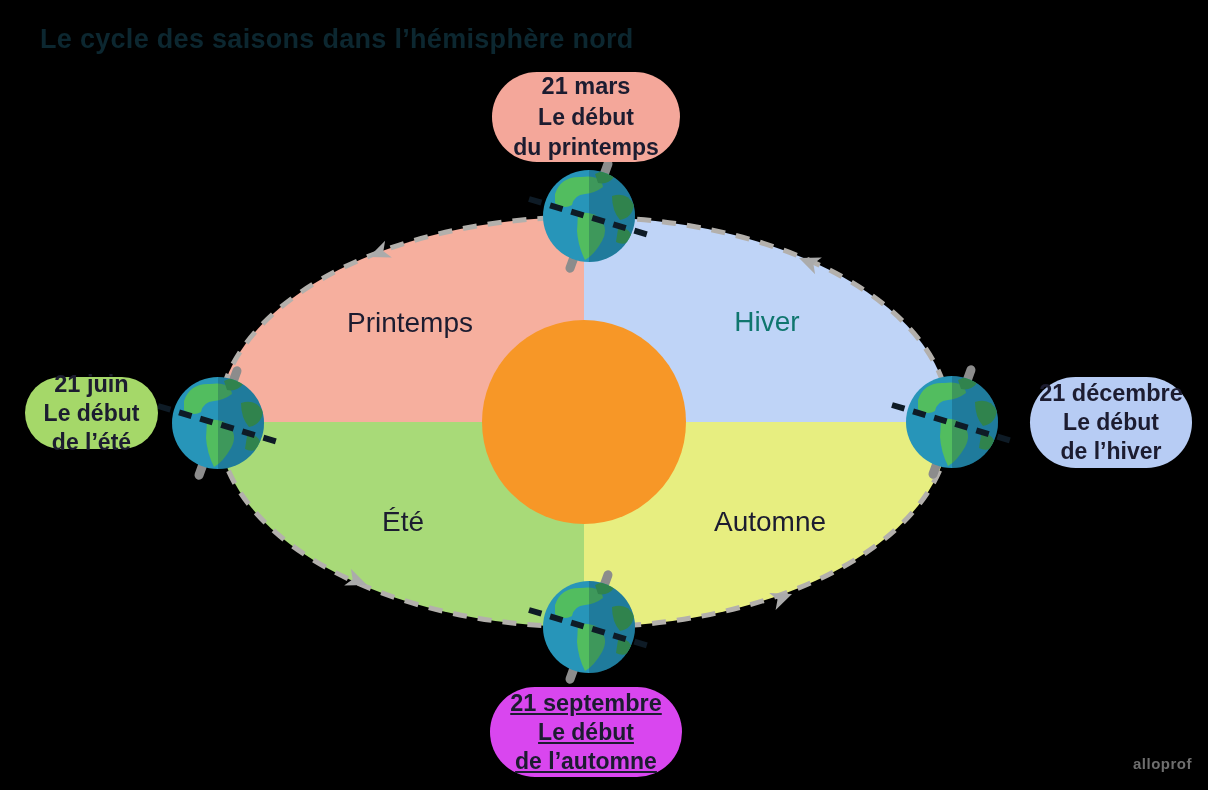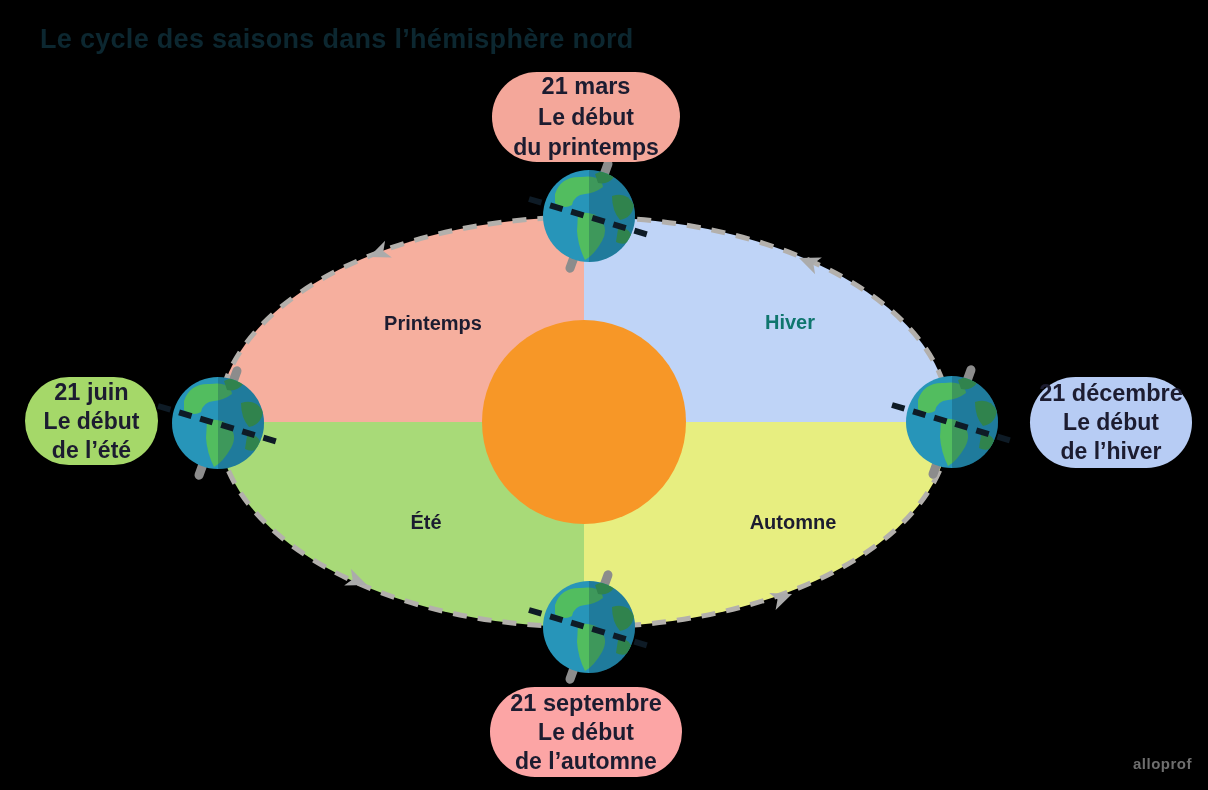--- a/index.html
+++ b/index.html
@@ -43,24 +43,23 @@
     left: 482px;
     top: 320px;
     width: 204px;
     height: 204px;
     border-radius: 50%;
   }
 
   .q-label {
     position: absolute;
     transform: translate(-50%, -50%);
-    font-size: 20px;
-    font-weight: 700;
+    font-size: 28px;
+    font-weight: 400;
     white-space: nowrap;
-    margin-left: 23px;
   }
   .q-label.spring { left: 410px; top: 323px; }
   .q-label.winter { left: 767px; top: 322px; }
   .q-label.summer { left: 403px; top: 522px; }
   .q-label.autumn { left: 770px; top: 522px; }
 
   svg.overlay {
     position: absolute;
     left: 0; top: 0;
     width: 1208px;
@@ -76,21 +75,21 @@
     align-items: center;
     justify-content: center;
     text-align: center;
     font-size: 23px;
     font-weight: 600;
     line-height: 29px;
     white-space: nowrap;
   }
   .bubble .date { font-weight: 800; font-size: 23.5px; }
   .bubble.top    { left: 492px;  top: 72px;  width: 188px; height: 90px; }
-  .bubble.left   { left: 25px;   top: 377px; width: 133px; height: 88px; }
+  .bubble.left   { left: 25px;   top: 377px; width: 133px; height: 72px; }
   .bubble.right  { left: 1030px; top: 377px; width: 162px; height: 91px; justify-content: center; }
   .bubble.bottom { left: 490px;  top: 687px; width: 192px; height: 90px; }
 
   .watermark {
     position: absolute;
     right: 16px;
     top: 755px;
     font-size: 15px;
     font-weight: 600;
     letter-spacing: 0.5px;
@@ -169,21 +168,21 @@
     <span>Le début</span>
     <span>de l’été</span>
   </div>
 
   <div class="bubble right" style="background-color: rgb(183, 204, 244); color: rgb(28, 28, 48);">
     <span class="date">21 décembre</span>
     <span>Le début</span>
     <span>de l’hiver</span>
   </div>
 
-  <div class="bubble bottom" style="background-color: #fca5a5; color: rgb(28, 28, 48);">
+  <div class="bubble bottom" style="background-color: #d946ef; color: rgb(28, 28, 48); text-decoration: underline;">
     <span class="date">21 septembre</span>
     <span>Le début</span>
     <span>de l’automne</span>
   </div>
 
   <div class="watermark" style="color: rgb(110, 110, 110); text-align: right;">alloprof</div>
 
 </div>
 
 </body></html>

